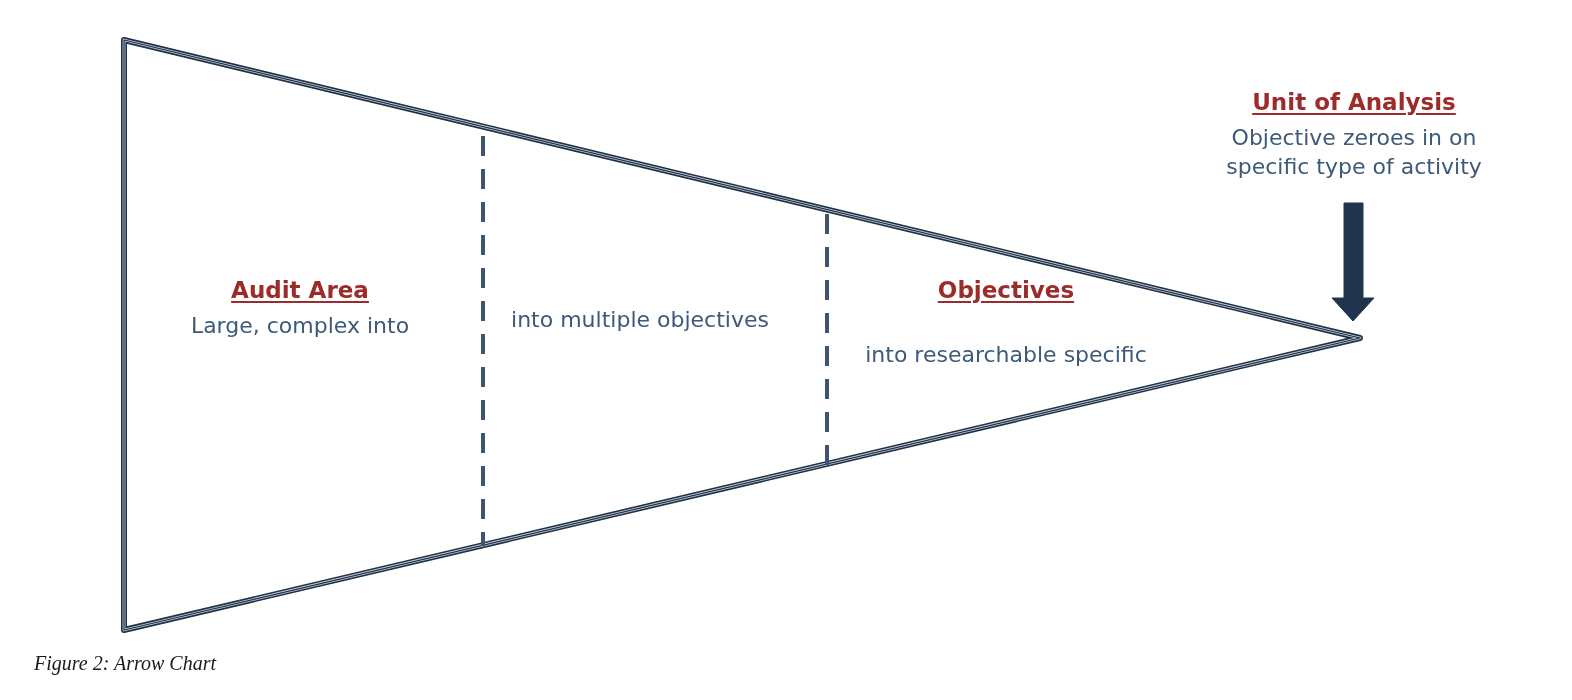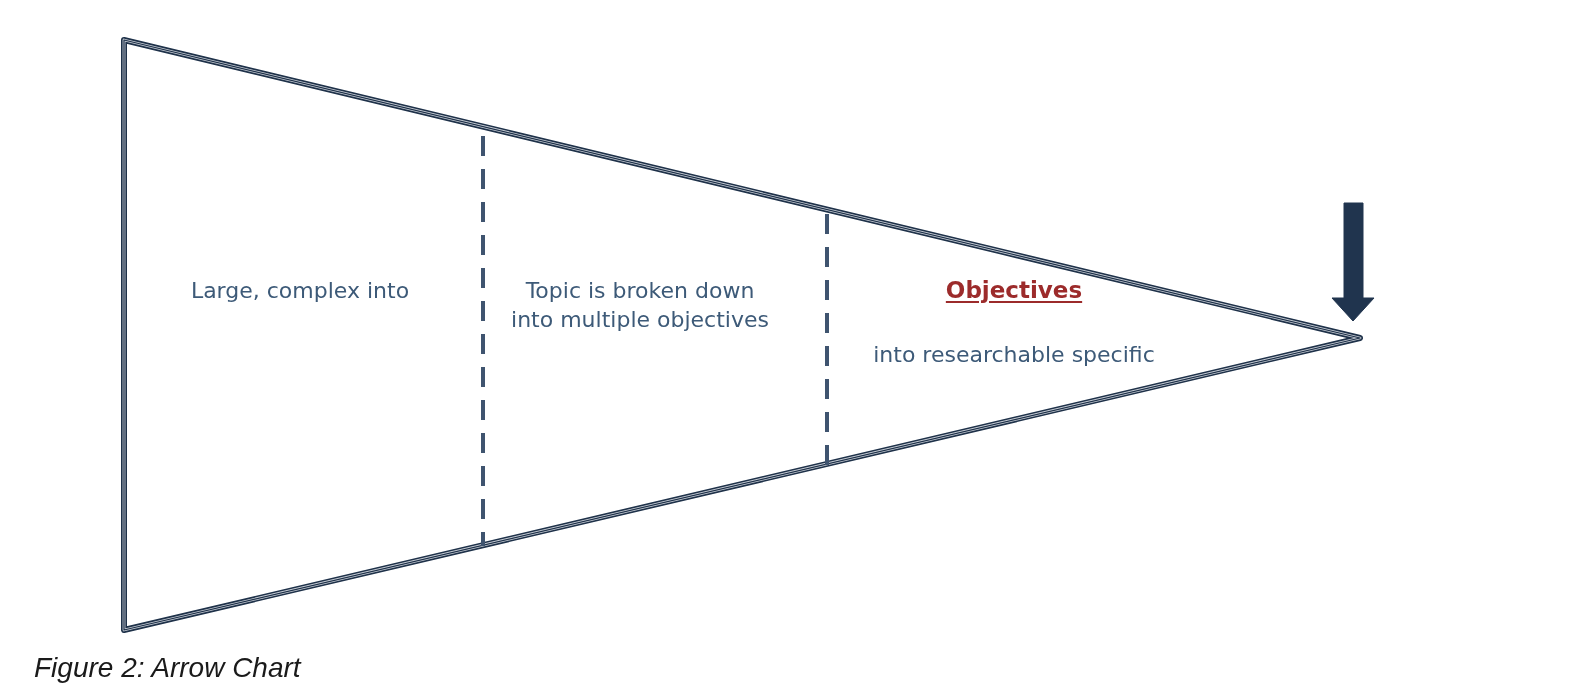--- a/index.html
+++ b/index.html
@@ -68,23 +68,23 @@
   }
   .block-body {
     font-size: 22px;
     color: var(--body-blue, #3d5a78);
     line-height: 29px;
   }
   .figure-caption {
     position: absolute;
     left: 34px;
     top: 652px;
-    font-family: Liberation Sans, sans-serif;
+    font-family: Liberation Serif, serif;
     font-style: italic;
-    font-size: 28px;
+    font-size: 20px;
     color: var(--caption-black, #1a1a1a);
     white-space: nowrap;
   }
 </style>
 </head>
 <body>
 
 <div class="canvas">
 
   <svg class="diagram-svg" width="1572" height="700" viewBox="0 0 1572 700">
@@ -93,38 +93,44 @@
     <path class="tri-mid" d="M124,40 L1360,338 L124,630 Z"></path>
     <path class="tri-inner" d="M124,40 L1360,338 L124,630 Z"></path>
 
     <line class="divider" x1="483" y1="136" x2="483" y2="546"></line>
     <line class="divider" x1="827" y1="214" x2="827" y2="466"></line>
 
     <polygon class="down-arrow" points="1344,203 1363,203 1363,298 1374,298 1353,321 1332,298 1344,298"></polygon>
   </svg>
 
   <div class="text-block" style="left:300px; top:276px;">
+    <div class="block-title">Audit Area</div>
     <div class="block-body">
       <span>Large, complex into</span><br>
     </div>
   </div>
 
   <div class="text-block" style="left:640px; top:276px;">
     <div class="block-body">
-      <span>Topic is broken down</span><br>
+      <br>
       <span>into multiple objectives</span>
     </div>
   </div>
 
-  <div class="text-block" style="left:1006px; top:276px;margin-left:8px;">
+  <div class="text-block" style="left:1006px; top:276px;">
     <div class="block-title">Objectives</div>
     <div class="block-body">
       <br>
       <span>into researchable specific</span>
     </div>
   </div>
 
   <div class="text-block" style="left:1354px; top:88px;">
+    <div class="block-title">Unit of Analysis</div>
+    <div class="block-body">
+      <span>Objective zeroes in on</span><br>
+      <span>specific type of activity</span>
+    </div>
   </div>
 
   <div class="figure-caption">Figure 2: Arrow Chart</div>
 
 </div>
 
 </body></html>

